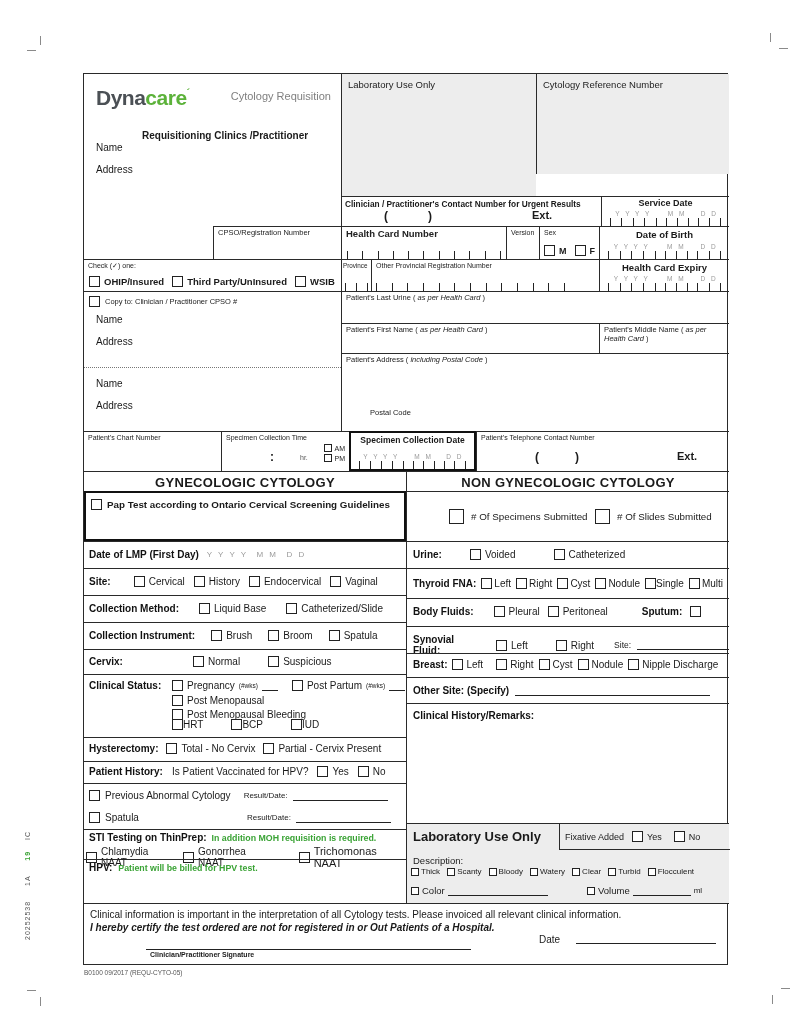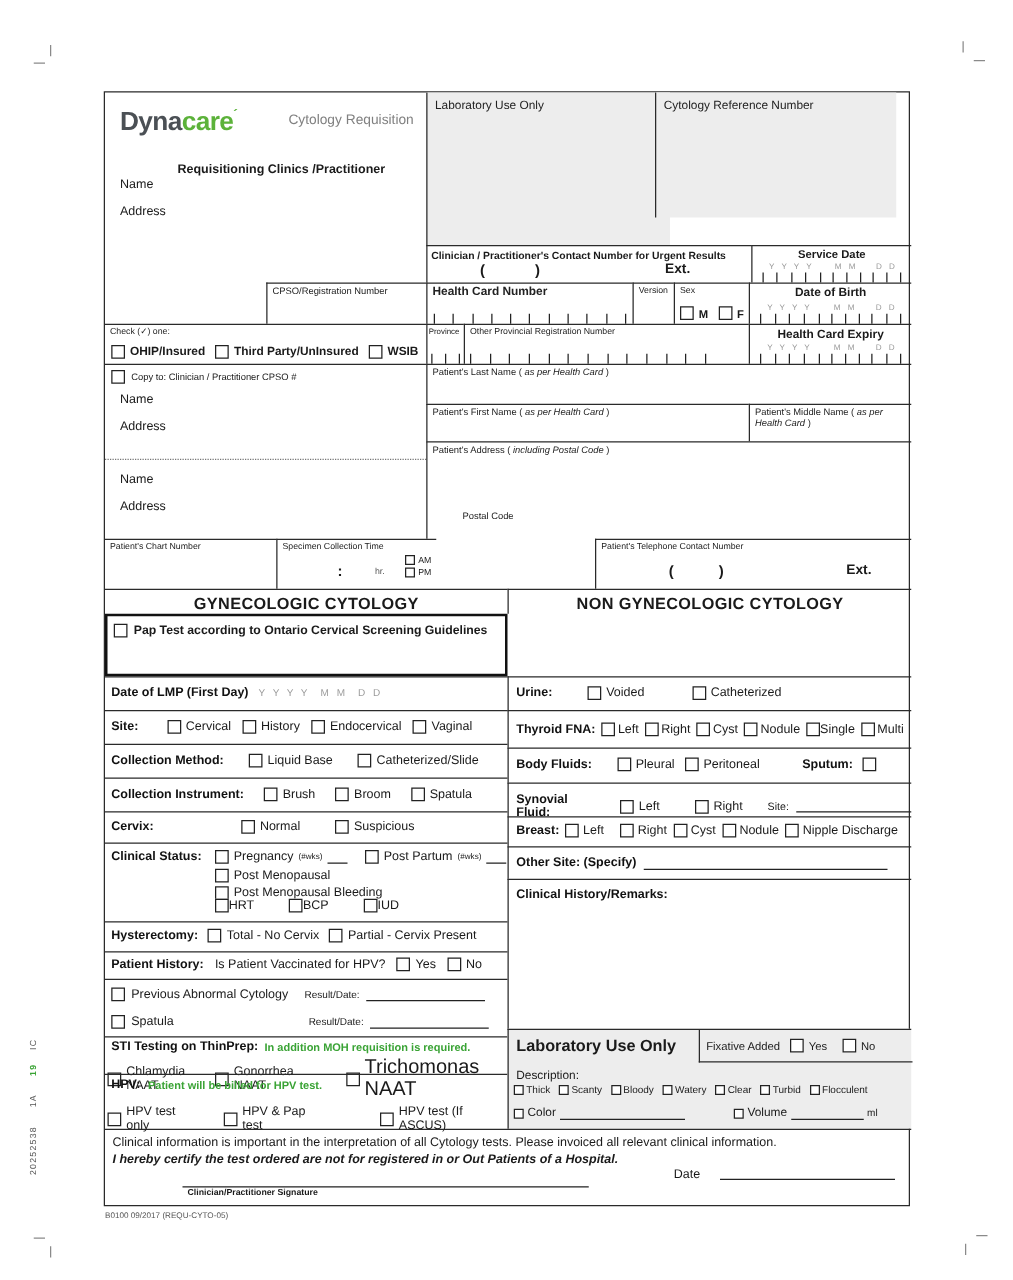--- a/index.html
+++ b/index.html
@@ -65,21 +65,21 @@
     </div>
     <div style="position:absolute;right:10px;top:16px;font-size:11px;color:#808080">Cytology Requisition</div>
     <div style="position:absolute;left:58px;top:56px;font-size:10px;font-weight:bold">Requisitioning Clinics /Practitioner</div>
     <div style="position:absolute;left:12px;top:68px;font-size:10px">Name</div>
     <div style="position:absolute;left:12px;top:90px;font-size:10px">Address</div>
   </div>
 
   <div class="cell gray bl" style="left:257px;top:0;width:195px;height:122px">
     <div class="cap" style="font-size:9.5px;padding:6px">Laboratory Use Only</div>
   </div>
-  <div class="cell gray bl" style="left:440px;top:0;width:193px;height:100px">
+  <div class="cell gray bl" style="left:452px;top:0;width:193px;height:100px">
     <div class="cap" style="font-size:9.5px;padding:6px">Cytology Reference Number</div>
   </div>
 
   <div class="cell bl bt" style="left:257px;top:122px;width:260px;height:30px">
     <div style="font-size:8.3px;font-weight:bold;padding:2px 3px">Clinician / Practitioner's Contact Number for Urgent Results</div>
     <span style="position:absolute;left:42px;top:12px;font-size:12px;font-weight:bold">(</span>
     <span style="position:absolute;left:86px;top:12px;font-size:12px;font-weight:bold">)</span>
     <span style="position:absolute;left:190px;top:12px;font-size:11px;font-weight:bold">Ext.</span>
   </div>
   <div class="cell bl bt" style="left:517px;top:122px;width:128px;height:30px">
@@ -235,21 +235,21 @@
     </div>
     <div style="position:absolute;left:12px;top:22px;font-size:10px">Name</div>
     <div style="position:absolute;left:12px;top:44px;font-size:10px">Address</div>
     <div style="position:absolute;left:0;right:0;top:75px;border-top:1px dotted #777"></div>
     <div style="position:absolute;left:12px;top:86px;font-size:10px">Name</div>
     <div style="position:absolute;left:12px;top:108px;font-size:10px">Address</div>
   </div>
 
   <div class="cell bl bt" style="left:257px;top:217px;width:388px;height:32px">
     <div class="cap">
-      <span>Patient's Last Name (</span><i class="it"> as per Health Card </i><span>)</span>
+      <span>Patient's Last Urine (</span><i class="it"> as per Health Card </i><span>)</span>
     </div>
   </div>
   <div class="cell bl bt" style="left:257px;top:249px;width:258px;height:30px">
     <div class="cap">
       <span>Patient's First Name (</span><i class="it"> as per Health Card </i><span>)</span>
     </div>
   </div>
   <div class="cell bl bt" style="left:515px;top:249px;width:130px;height:30px">
     <div class="cap">
       <span>Patient's Middle Name (</span><i class="it"> as per Health Card </i><span>)</span>
@@ -273,20 +273,44 @@
       <div class="row" style="gap:3px">
         <span class="cb sm"></span>
         <span style="font-size:7px">AM</span>
       </div>
       <div class="row" style="gap:3px;margin-top:2px">
         <span class="cb sm"></span>
         <span style="font-size:7px">PM</span>
       </div>
     </div>
   </div>
+  <div class="cell" style="left:265px;top:357px;width:127px;height:40px;border:2px solid #111;background:#fff">
+    <div class="dlabel" style="font-size:8.5px">Specimen Collection Date</div>
+    <div class="dfmt">
+      <span style="flex:4">Y Y Y Y</span>
+      <span style="flex:2">M M</span>
+      <span style="flex:2">D D</span>
+    </div>
+    <div class="dticks">
+      <span class="g" style="flex:4">
+          <i></i>
+          <i></i>
+          <i></i>
+          <i></i>
+        </span>
+      <span class="g" style="flex:2">
+          <i></i>
+          <i></i>
+        </span>
+      <span class="g" style="flex:2">
+          <i></i>
+          <i></i>
+        </span>
+    </div>
+  </div>
   <div class="cell bl bt" style="left:392px;top:357px;width:253px;height:40px">
     <div class="cap" style="font-size:7px">Patient's Telephone Contact Number</div>
     <span style="position:absolute;left:58px;top:18px;font-size:12px;font-weight:bold">(</span>
     <span style="position:absolute;left:98px;top:18px;font-size:12px;font-weight:bold">)</span>
     <span style="position:absolute;left:200px;top:18px;font-size:11px;font-weight:bold">Ext.</span>
   </div>
 
   <div class="cell bt hdr" style="left:0;top:397px;width:322px;height:20px">
     <span>GYNECOLOGIC CYTOLOGY</span>
   </div>
@@ -294,20 +318,30 @@
     <span>NON GYNECOLOGIC CYTOLOGY</span>
   </div>
 
   <div class="cell" style="left:0;top:417px;width:322px;height:50px;border:2.5px solid #111">
     <div class="row" style="position:absolute;left:5px;top:6px;gap:5px">
       <span class="cb"></span>
       <span style="font-size:9.8px;font-weight:bold">Pap Test according to Ontario Cervical Screening Guidelines</span>
     </div>
   </div>
 
+  <div class="cell bl bt" style="left:322px;top:417px;width:323px;height:50px">
+    <div class="row" style="position:absolute;left:42px;top:17px;gap:7px">
+      <span class="cb lg"></span>
+      <span style="font-size:9.8px"># Of Specimens Submitted</span>
+    </div>
+    <div class="row" style="position:absolute;left:188px;top:17px;gap:7px">
+      <span class="cb lg"></span>
+      <span style="font-size:9.8px"># Of Slides Submitted</span>
+    </div>
+  </div>
 
   <div class="cell bt" style="left:0;top:467px;width:322px;height:27px">
     <div class="row" style="position:absolute;left:5px;top:7px;gap:8px">
       <span class="lb">Date of LMP (First Day)</span>
       <span class="fmt-inline">
         <span>Y Y Y Y</span>&nbsp;
         <span>M M</span>&nbsp;
         <span>D D</span>
       </span>
     </div>
@@ -459,36 +493,28 @@
     <div class="row" style="position:absolute;left:5px;top:2px;gap:5px">
       <span class="lb">STI Testing on ThinPrep:</span>
       <span class="grn" style="font-size:8.8px">In addition MOH requisition is required.</span>
     </div>
     <div class="row" style="position:absolute;left:2px;top:15px;gap:4px">
       <span class="cb"></span>
       <span style="font-size:10px">Chlamydia NAAT</span>
       <span class="cb" style="margin-left:4px"></span>
       <span style="font-size:10px">Gonorrhea NAAT</span>
       <span class="cb" style="margin-left:22px"></span>
-      <span style="font-size:16px">Trichomonas NAAT</span>
+      <span style="font-size:11px">Trichomonas NAAT</span>
     </div>
   </div>
 
   <div class="cell bt" style="left:0;top:785px;width:322px;height:44px">
     <div class="row" style="position:absolute;left:5px;top:2px;gap:6px">
       <span class="lb">HPV:</span>
       <span class="grn" style="font-size:8.8px">Patient will be billed for HPV test.</span>
-    </div>
-    <div class="row" style="position:absolute;left:2px;top:24px;gap:4px">
-      <span class="cb"></span>
-      <span style="font-size:10px">HPV test only</span>
-      <span class="cb" style="margin-left:16px"></span>
-      <span style="font-size:10px">HPV &amp; Pap test</span>
-      <span class="cb" style="margin-left:40px"></span>
-      <span style="font-size:10px">HPV test (If ASCUS)</span>
     </div>
   </div>
 
   <div class="cell bl bt" style="left:322px;top:467px;width:323px;height:27px">
     <div class="row" style="position:absolute;left:6px;top:7px">
       <span class="lb">Urine:</span>
       <span class="opt" style="margin-left:28px">
           <span class="cb"></span>
           <span>Voided</span>
         </span>

